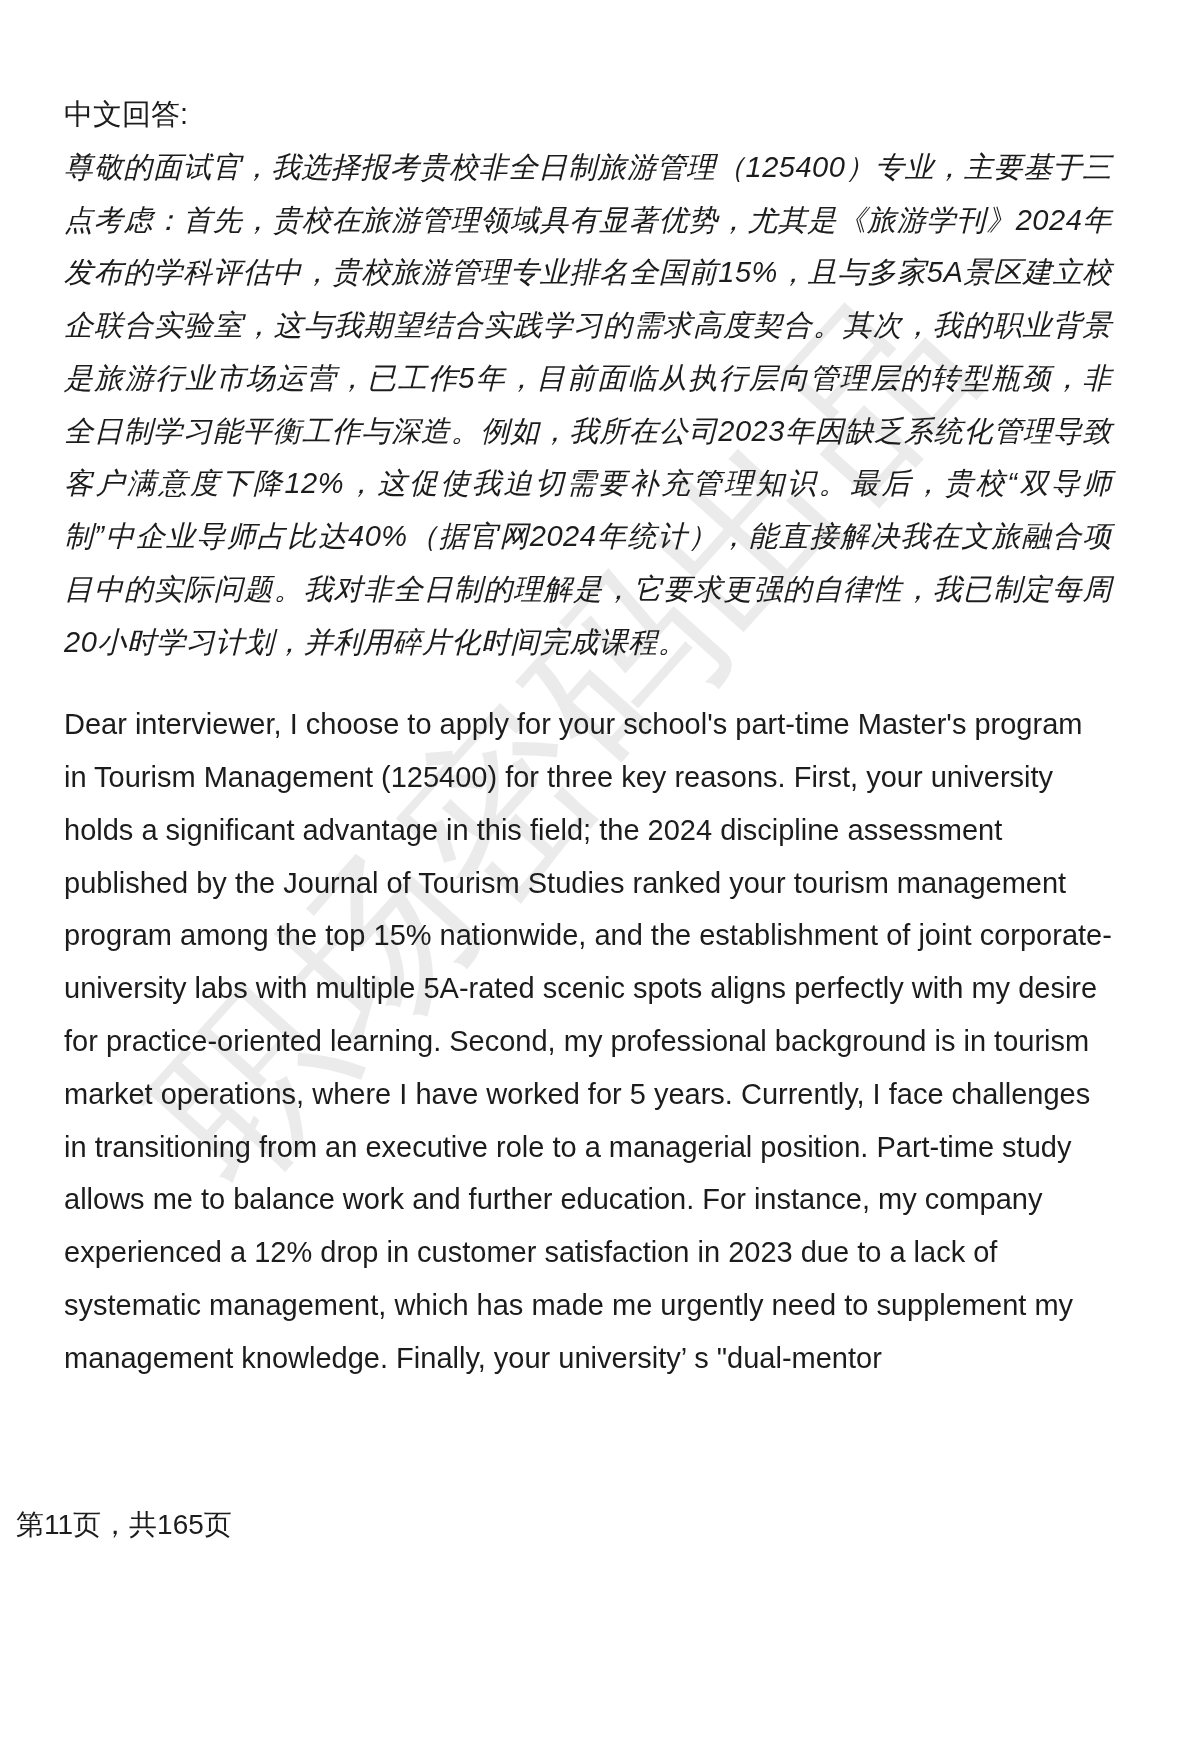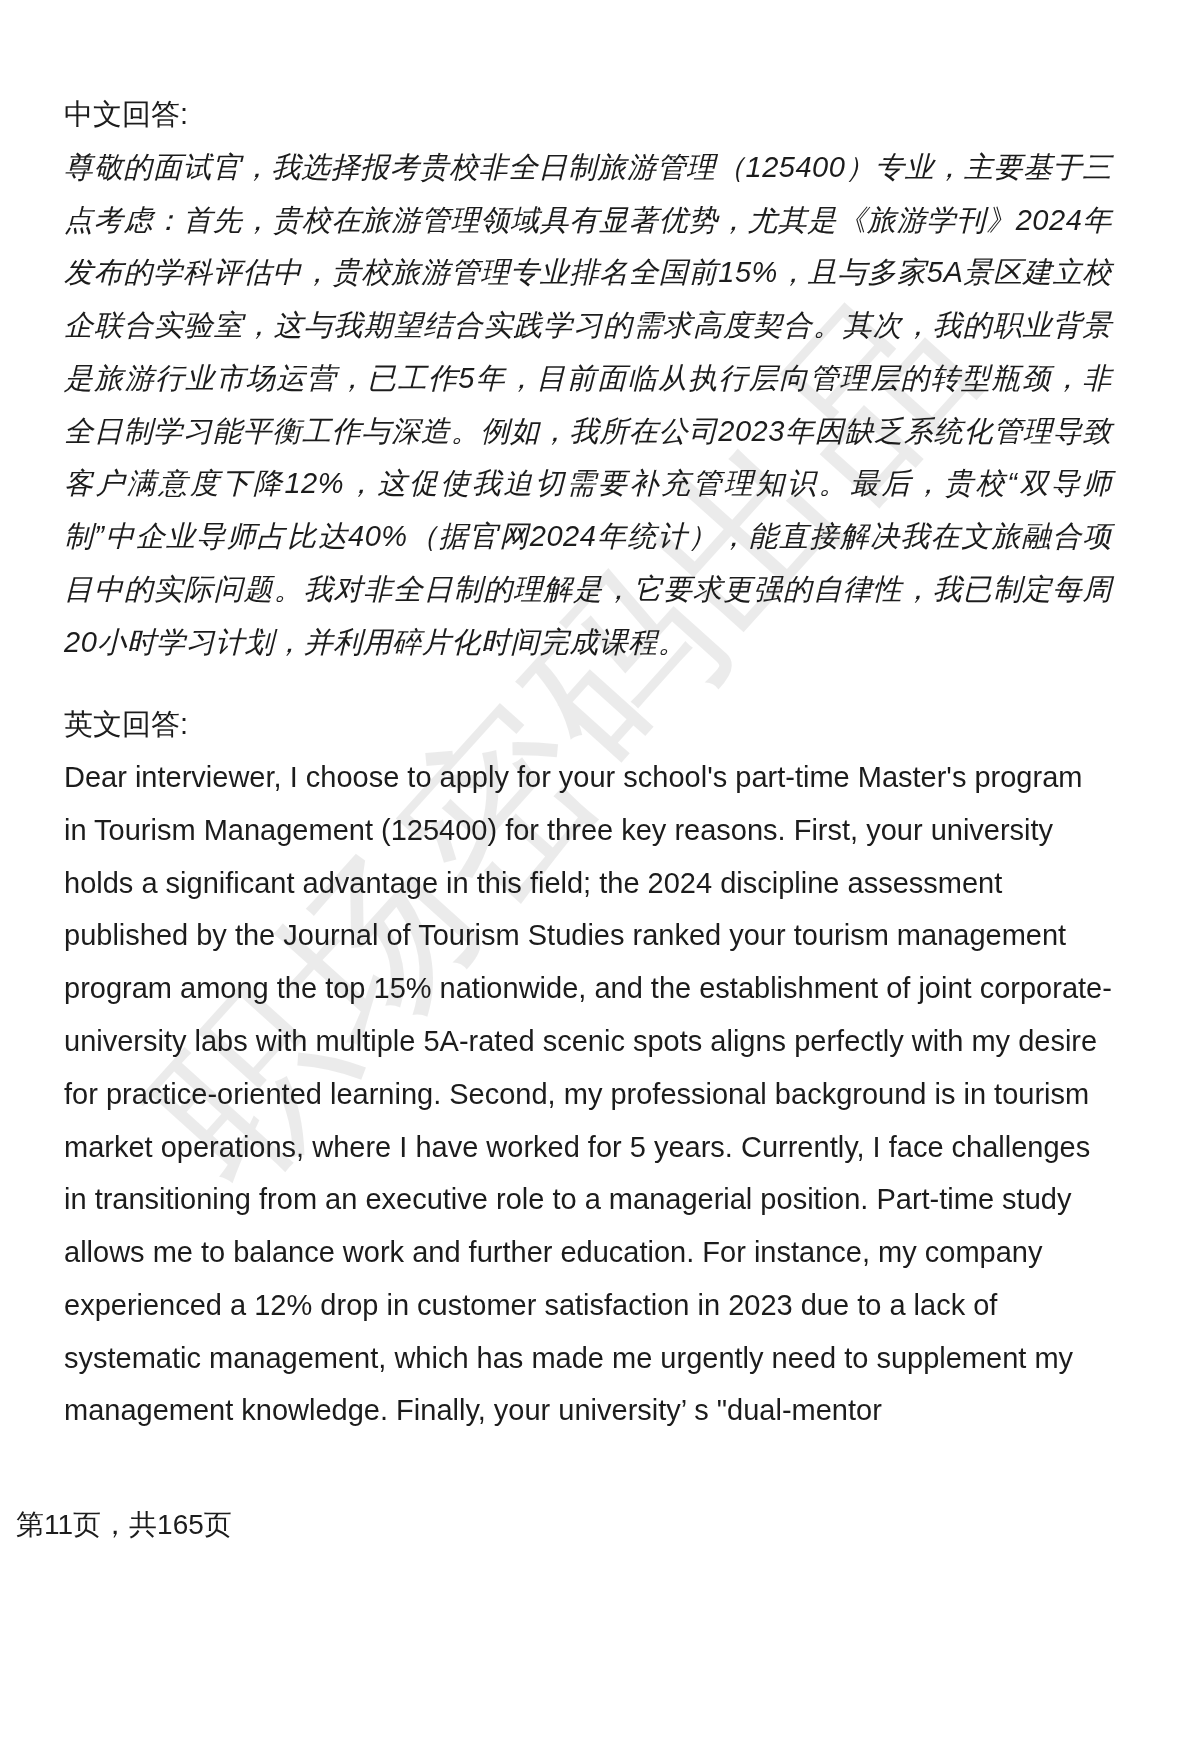--- a/index.html
+++ b/index.html
@@ -77,21 +77,20 @@
   <div class="watermark">职场密码出品</div>
 
   <div class="content">
 
     <section class="section">
       <p class="heading">中文回答:</p>
       <p class="body-text body-zh">尊敬的面试官，我选择报考贵校非全日制旅游管理（125400）专业，主要基于三点考虑：首先，贵校在旅游管理领域具有显著优势，尤其是《旅游学刊》2024年发布的学科评估中，贵校旅游管理专业排名全国前15%，且与多家5A景区建立校企联合实验室，这与我期望结合实践学习的需求高度契合。其次，我的职业背景是旅游行业市场运营，已工作5年，目前面临从执行层向管理层的转型瓶颈，非全日制学习能平衡工作与深造。例如，我所在公司2023年因缺乏系统化管理导致客户满意度下降12%，这促使我迫切需要补充管理知识。最后，贵校“双导师制”中企业导师占比达40%（据官网2024年统计），能直接解决我在文旅融合项目中的实际问题。我对非全日制的理解是，它要求更强的自律性，我已制定每周20小时学习计划，并利用碎片化时间完成课程。</p>
     </section>
 
     <section class="section">
-      <p class="heading">英文回答:</p>
       <p class="body-text body-en">Dear interviewer, I choose to apply for your school's part-time Master's program in Tourism Management (125400) for three key reasons. First, your university holds a significant advantage in this field; the 2024 discipline assessment published by the Journal of Tourism Studies ranked your tourism management program among the top 15% nationwide, and the establishment of joint corporate-university labs with multiple 5A-rated scenic spots aligns perfectly with my desire for practice-oriented learning. Second, my professional background is in tourism market operations, where I have worked for 5 years. Currently, I face challenges in transitioning from an executive role to a managerial position. Part-time study allows me to balance work and further education. For instance, my company experienced a 12% drop in customer satisfaction in 2023 due to a lack of systematic management, which has made me urgently need to supplement my management knowledge. Finally, your university’ s "dual-mentor</p>
     </section>
 
   </div>
 
   <div class="footer">第11页，共165页</div>
 
 </div>
 
 </body></html>

